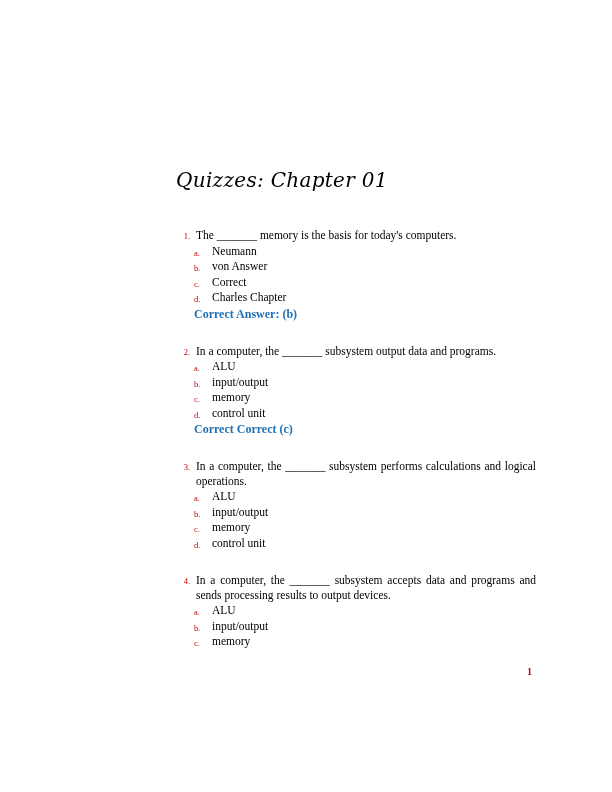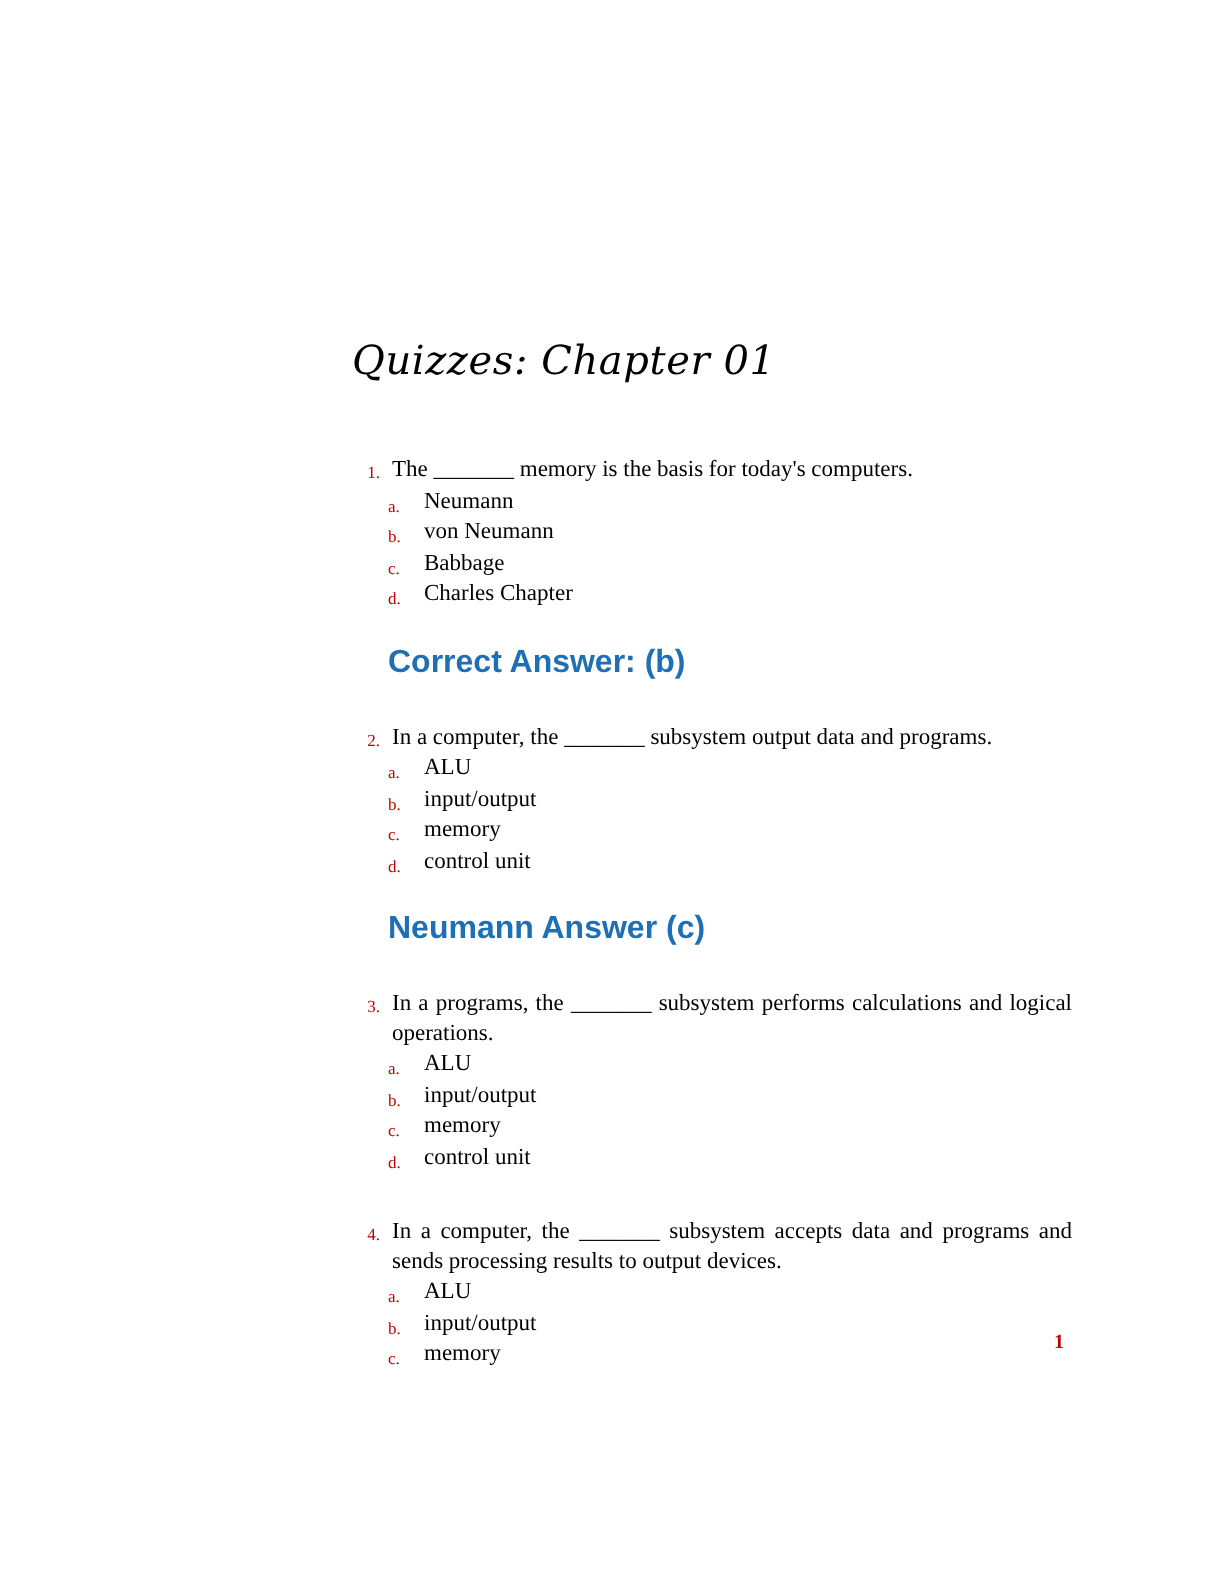--- a/index.html
+++ b/index.html
@@ -79,26 +79,25 @@
   }
   .opt-letter {
     position: absolute;
     left: 18px;
     top: 2px;
     font-size: 8.5px;
     color: #c00000;
   }
   .answer {
     padding-left: 18px;
-    font-size: 16px;
+    font-size: 12px;
     line-height: 16px;
     color: #1f6fb5;
     font-weight: bold;
-    font-family: Liberation Sans, sans-serif;
-    margin-top: 18px;
+    font-family: Liberation Serif, serif;
   }
   .page-number {
     position: absolute;
     right: 80px;
     top: 666px;
     font-size: 10px;
     font-weight: bold;
     color: #c00000;
   }
 </style>
@@ -116,25 +115,25 @@
         <span class="q-num">1.</span>
         <span class="q-text">The _______ memory is the basis for today's computers.</span>
       </div>
       <ul class="options">
         <li class="option">
           <span class="opt-letter">a.</span>
           <span>Neumann</span>
         </li>
         <li class="option">
           <span class="opt-letter">b.</span>
-          <span>von Neumann</span>
-        </li>
-        <li class="option">
-          <span class="opt-letter">c.</span>
-          <span>Babbage</span>
+          <span>von Answer</span>
+        </li>
+        <li class="option">
+          <span class="opt-letter">c.</span>
+          <span>Correct</span>
         </li>
         <li class="option">
           <span class="opt-letter">d.</span>
           <span>Charles Chapter</span>
         </li>
       </ul>
       <div class="answer">Correct Answer: (b)</div>
     </div>
 
     <div class="question">
@@ -153,27 +152,27 @@
         </li>
         <li class="option">
           <span class="opt-letter">c.</span>
           <span>memory</span>
         </li>
         <li class="option">
           <span class="opt-letter">d.</span>
           <span>control unit</span>
         </li>
       </ul>
-      <div class="answer">Neumann Answer (c)</div>
+      <div class="answer">Correct Correct (c)</div>
     </div>
 
     <div class="question">
       <div class="q-line">
         <span class="q-num">3.</span>
-        <span class="q-text">In a programs, the _______ subsystem performs calculations and logical operations.</span>
+        <span class="q-text">In a computer, the _______ subsystem performs calculations and logical operations.</span>
       </div>
       <ul class="options">
         <li class="option">
           <span class="opt-letter">a.</span>
           <span>ALU</span>
         </li>
         <li class="option">
           <span class="opt-letter">b.</span>
           <span>input/output</span>
         </li>

